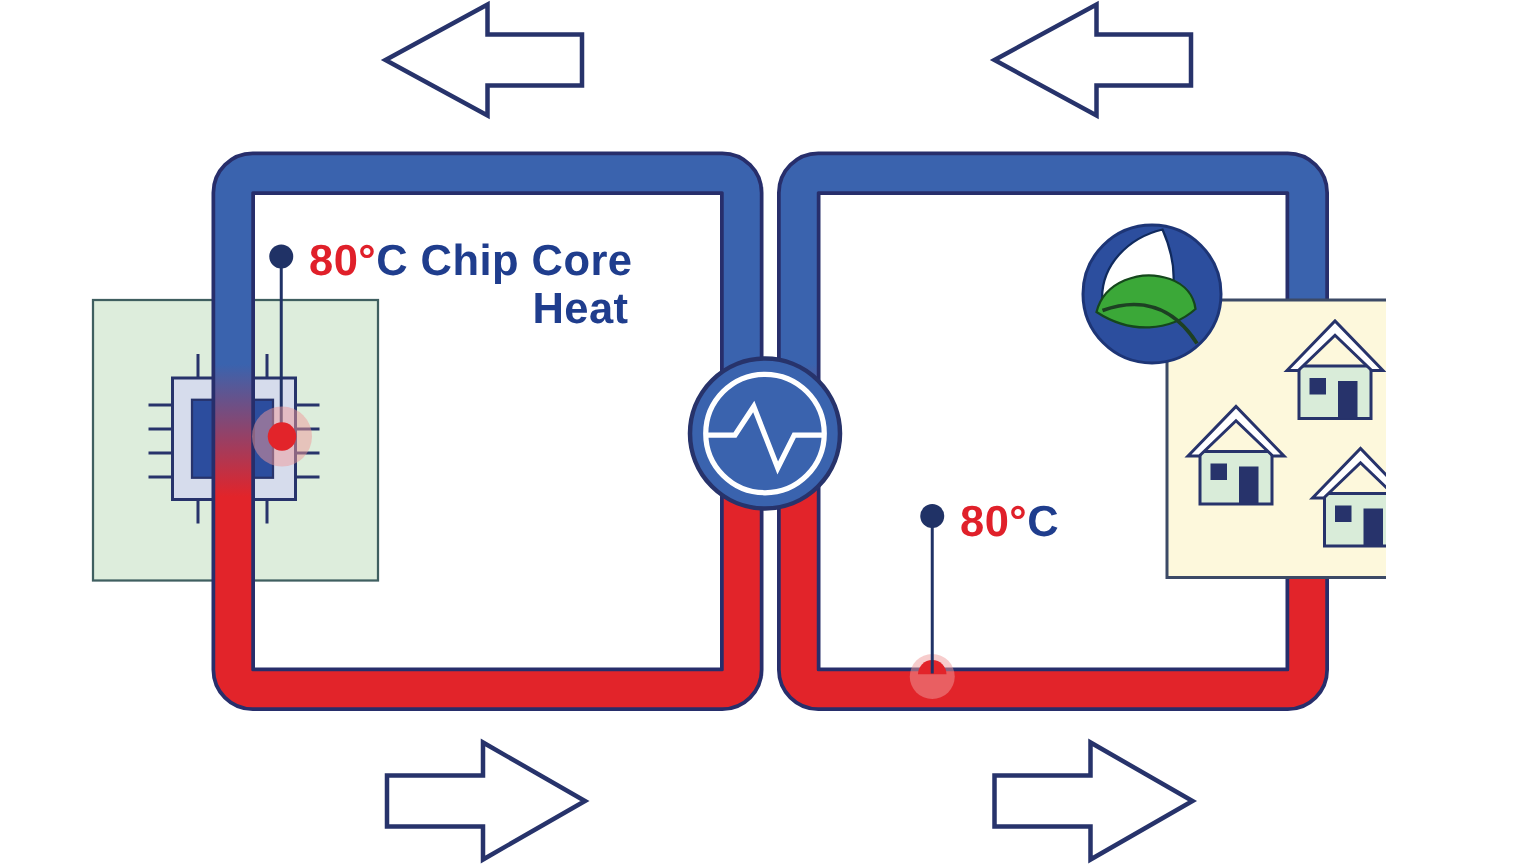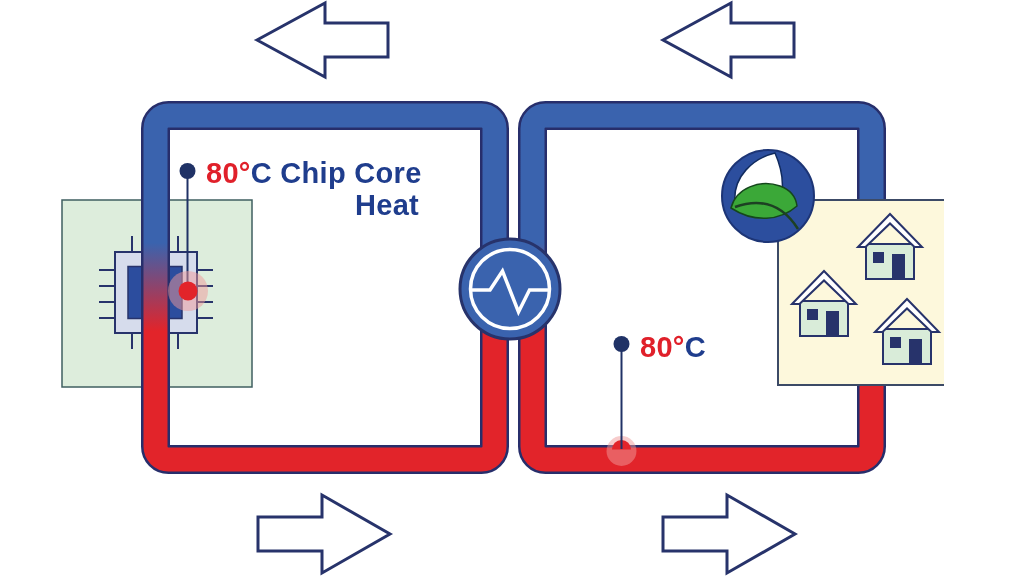--- a/index.html
+++ b/index.html
@@ -24,21 +24,20 @@
     --glow-pink:#f09a9a;
     --white:#ffffff;
   }
   html,body{margin:0;padding:0;background:#fff;}
   .stage{
     position:relative;
     width:924px;height:576px;
     background:var(--white);
     overflow:hidden;
     font-family:"Liberation Sans", sans-serif;
-    padding-left:20px;
   }
   .stage svg{position:absolute;left:0;top:0;}
   .lbl{font-family:"Liberation Sans", sans-serif;font-weight:bold;font-size:29px;letter-spacing:.3px;}
   .lbl-red{fill:var(--text-red);}
   .lbl-blue{fill:var(--text-blue);}
   .arrow{fill:var(--white);stroke:var(--navy);stroke-width:3;stroke-linejoin:miter;}
   .pipe-outline{fill:none;stroke:var(--pipe-outline);stroke-width:29;}
   .pipe-fill{fill:none;stroke:url(#pipeGrad);stroke-width:24;}
   .pin{stroke:var(--navy);stroke-width:2;}
   .marker-line{stroke:var(--marker-navy);stroke-width:2;}

